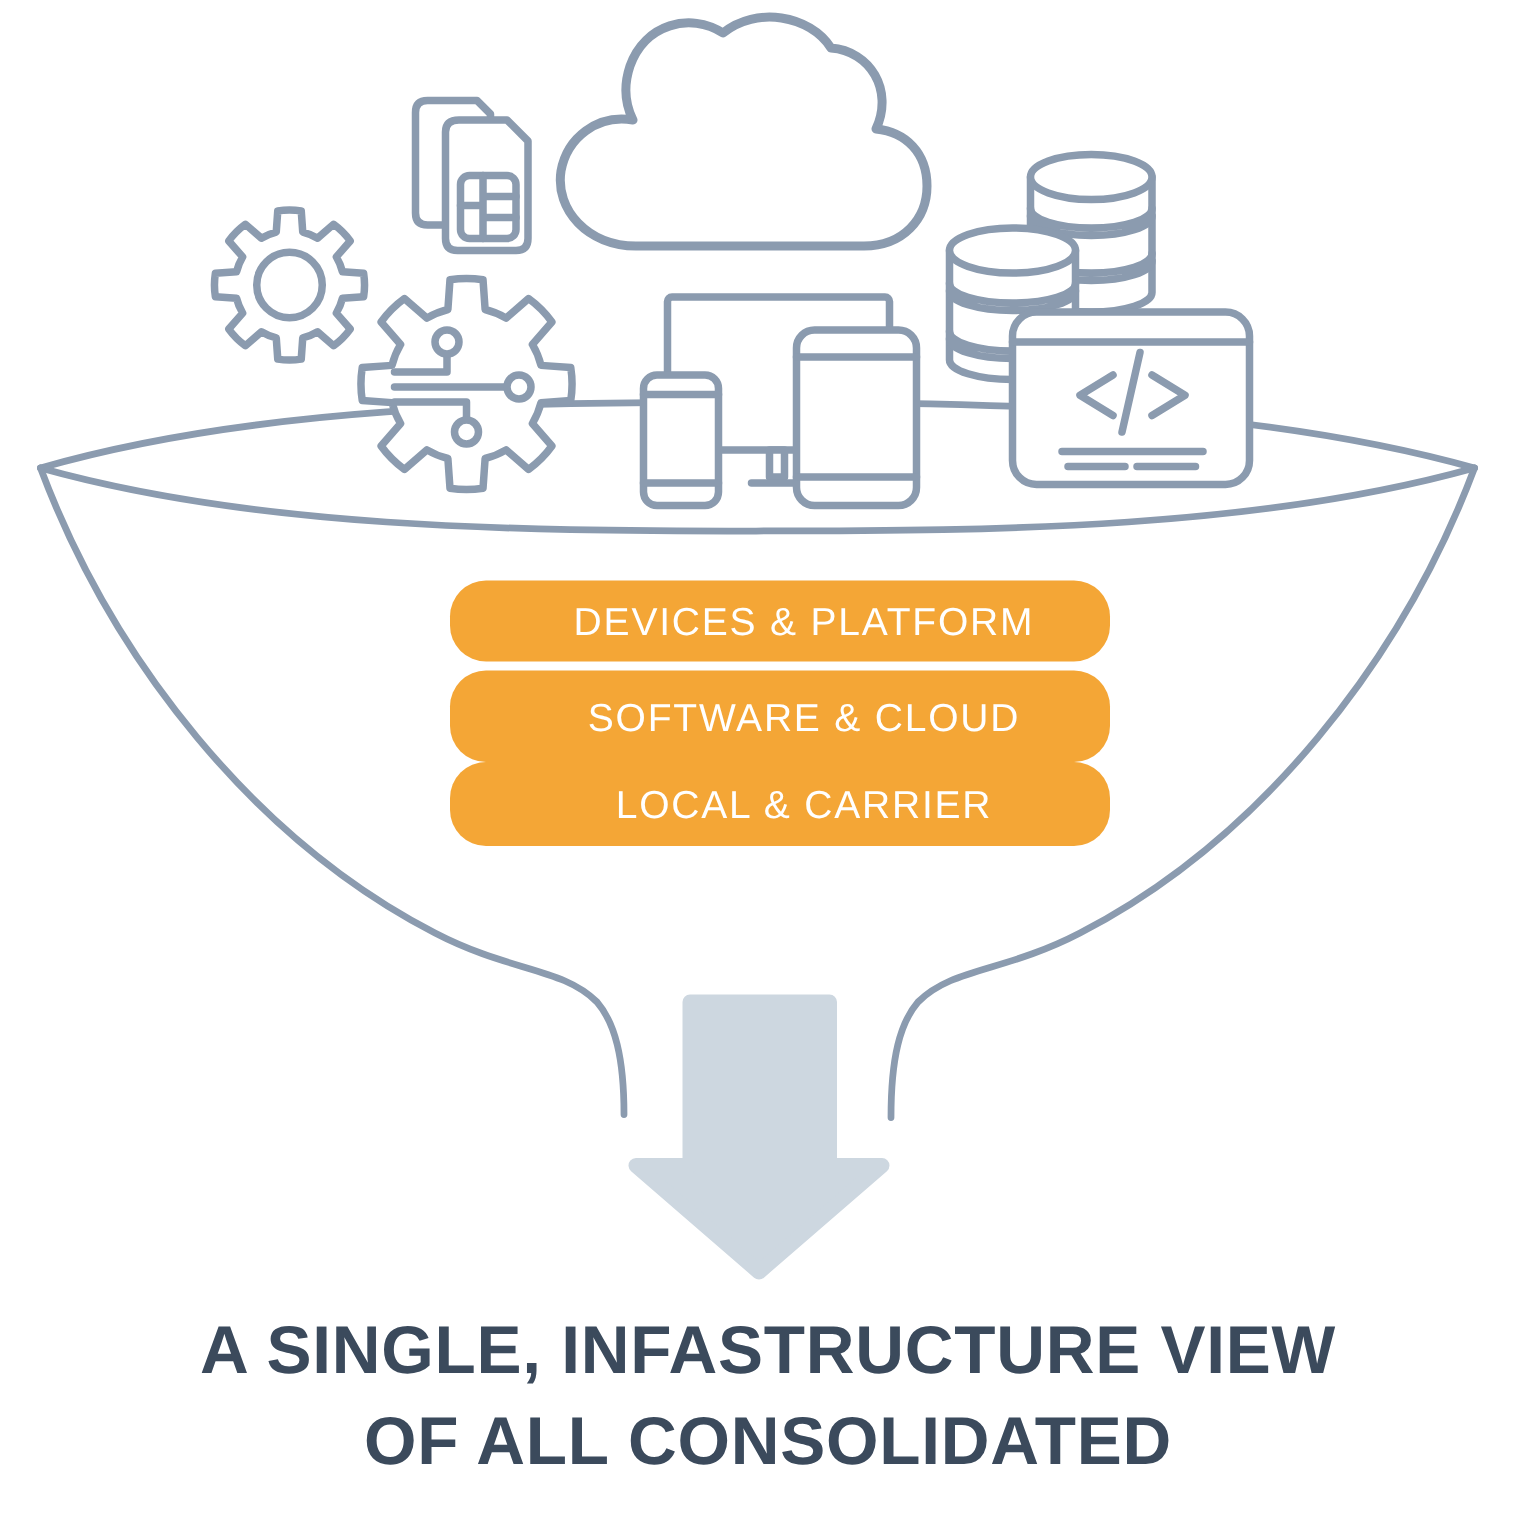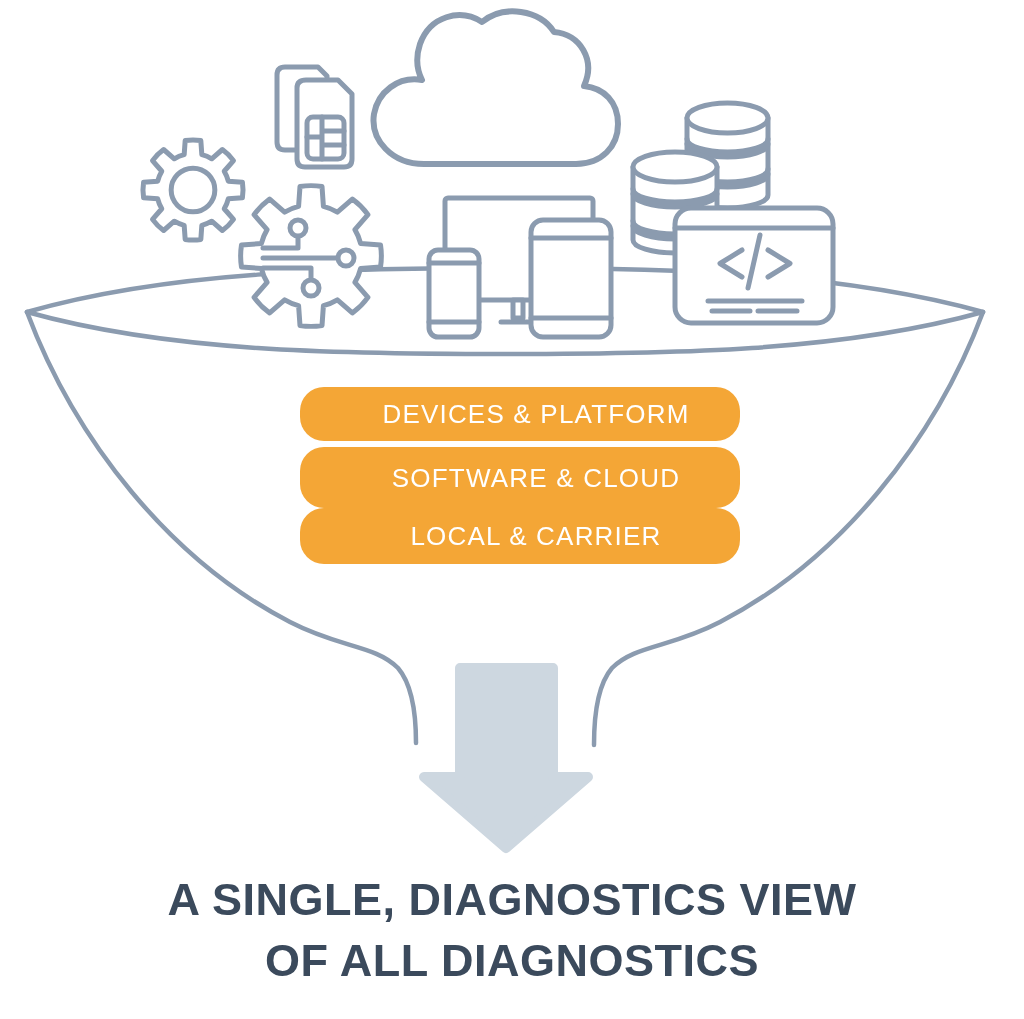--- a/index.html
+++ b/index.html
@@ -139,17 +139,17 @@
   </div>
   <div class="pill pill-2">
     <span>SOFTWARE &amp; CLOUD</span>
     <span></span>
   </div>
   <div class="pill pill-3">
     <span>LOCAL &amp; CARRIER</span>
   </div>
 
   <div class="heading">
-    <span>A SINGLE, DIAGNOSTICS VIEW</span>
-    <span>OF ALL DIAGNOSTICS</span>
+    <span>A SINGLE, INFASTRUCTURE VIEW</span>
+    <span>OF ALL CONSOLIDATED</span>
   </div>
 
 </div>
 
 </body></html>

